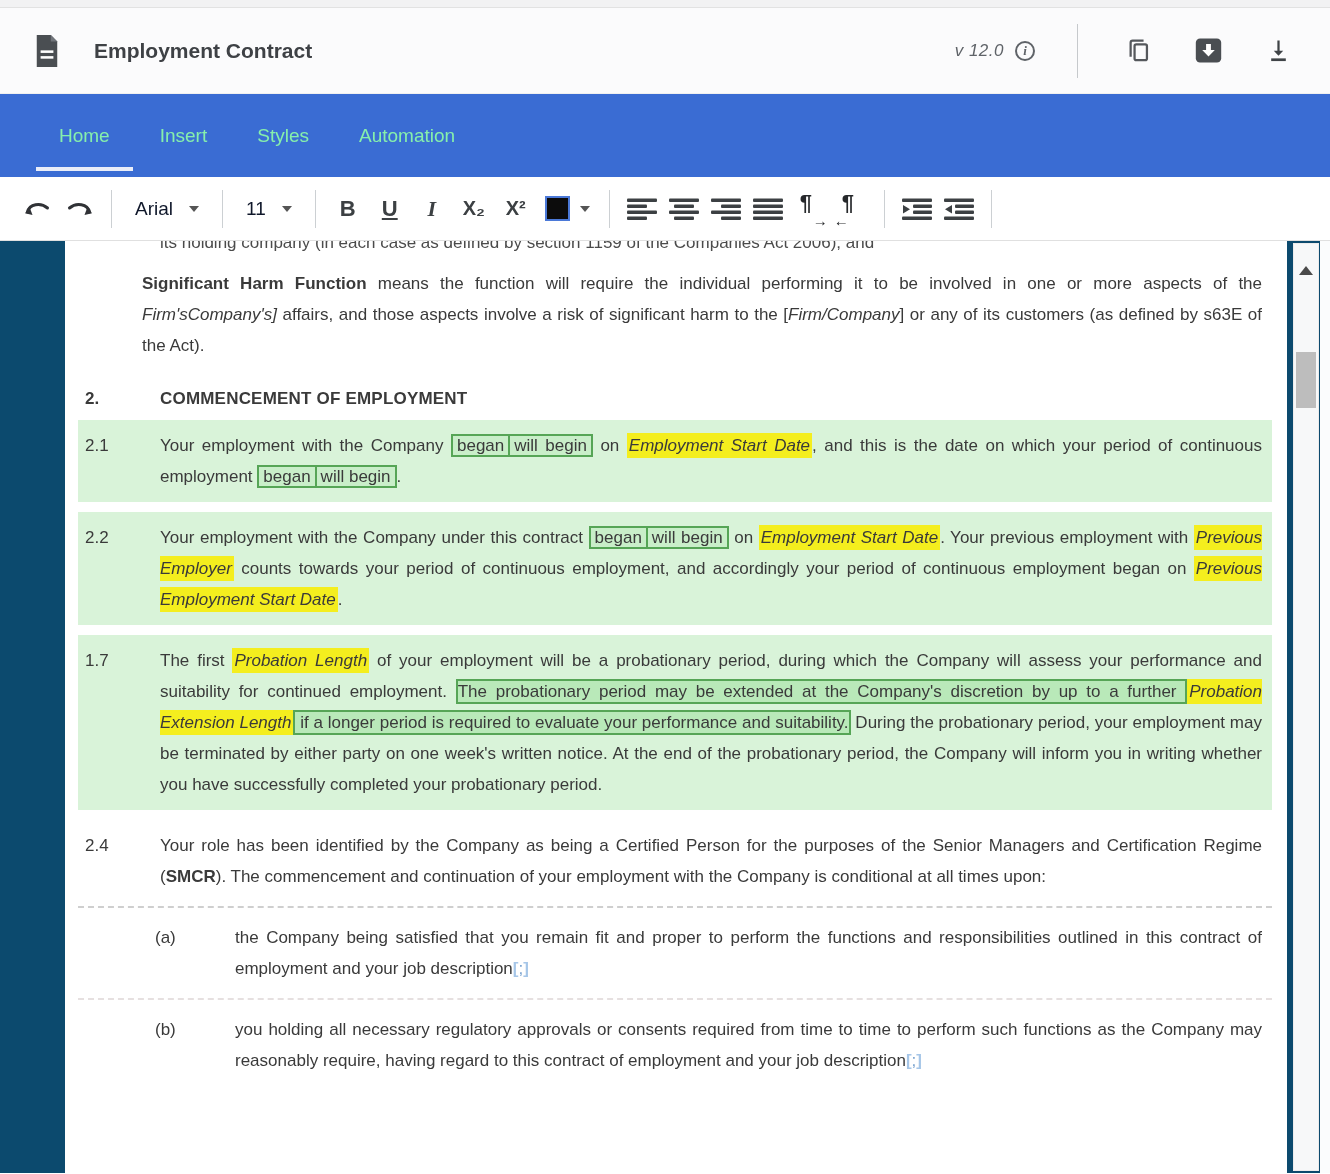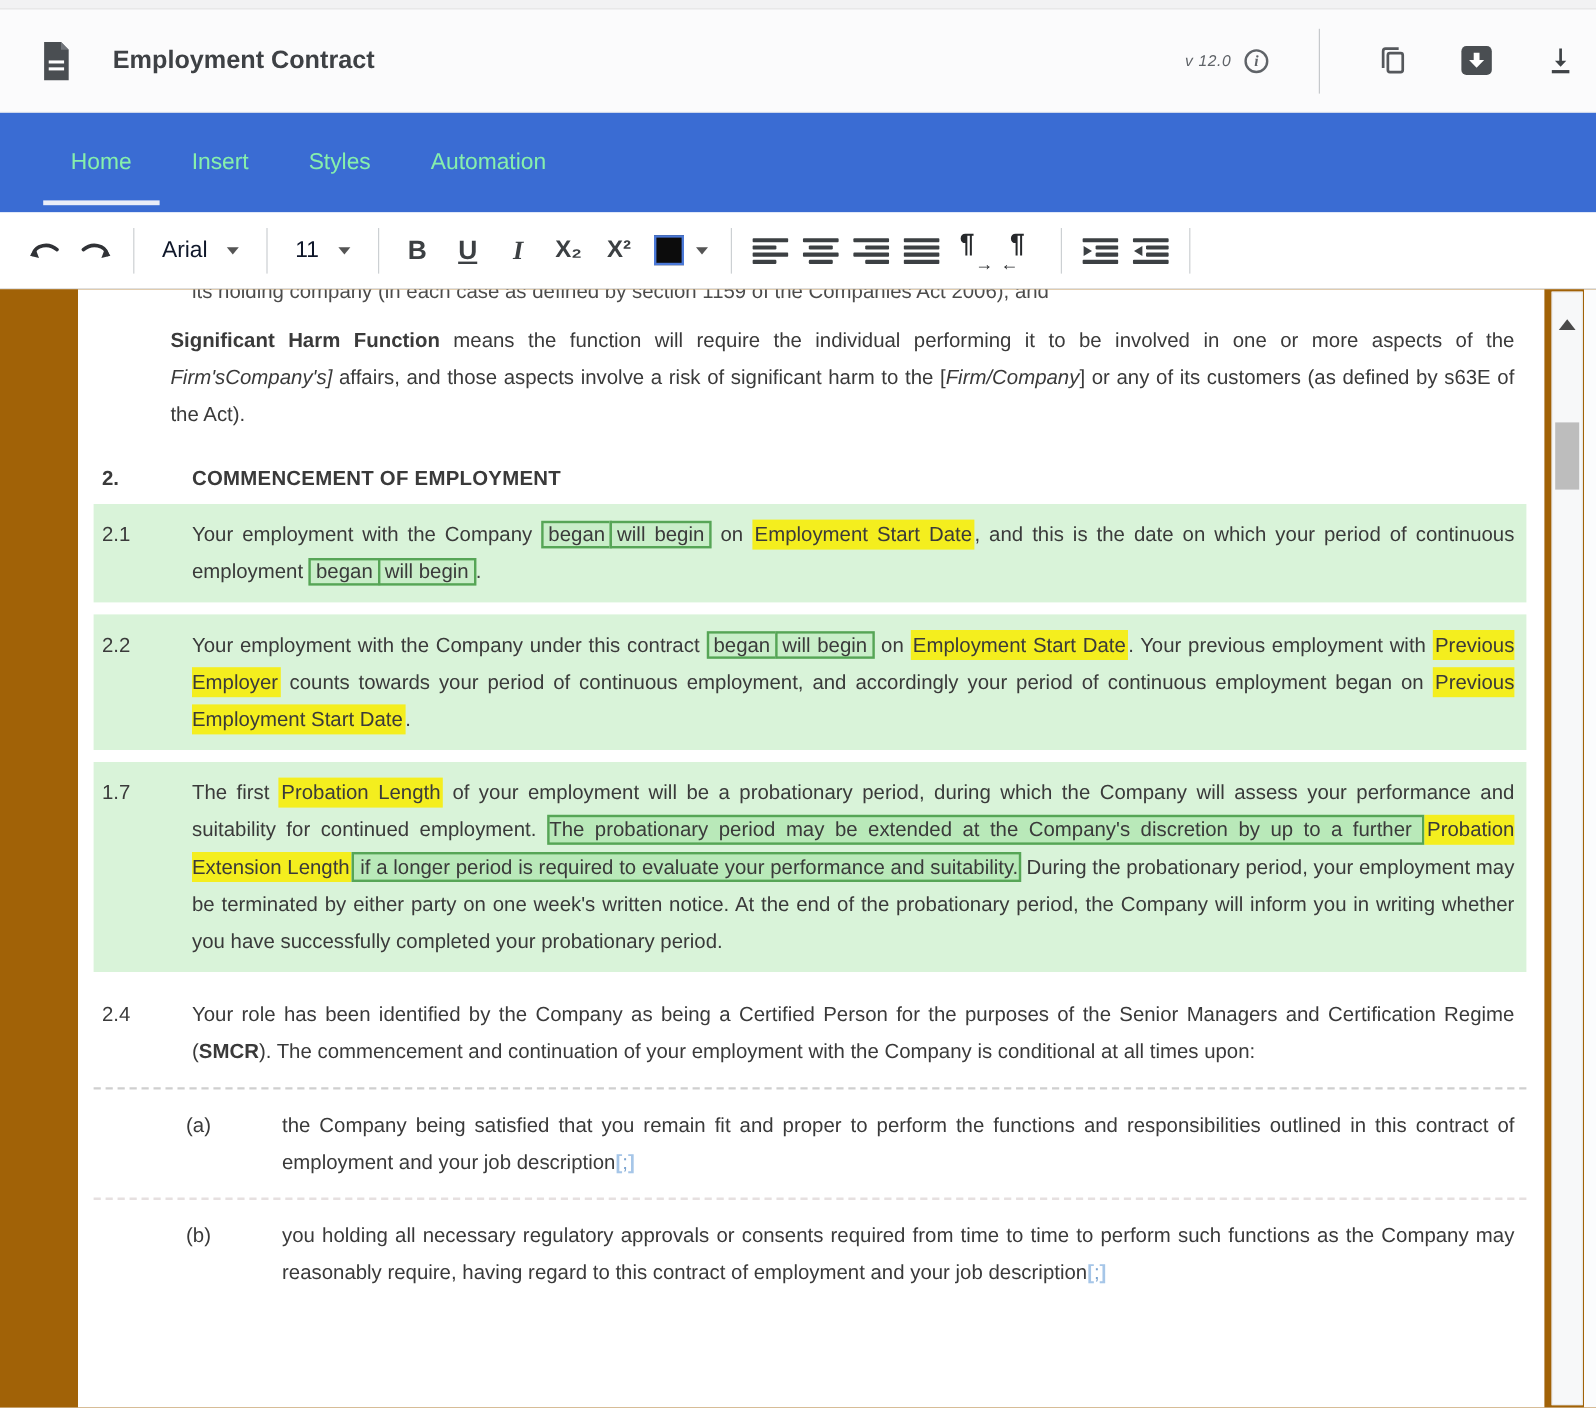--- a/index.html
+++ b/index.html
@@ -3,26 +3,26 @@
 <meta charset="utf-8">
 <style>
   * { margin:0; padding:0; box-sizing:border-box; }
   html,body { width:1330px; height:1174px; overflow:hidden; }
   body { font-family:"Liberation Sans",sans-serif; background:#fff; }
 
   
   .top-strip { height:8px; background:#f2f2f3; border-bottom:1px solid #e2e2e2; }
 
   
-  .titlebar { height:86px; background:#fbfbfc; display:flex; align-items:center; padding:0 2px 0 34px; border-bottom:1px solid #f0f0f0; }
+  .titlebar { height:86px; background:#fbfbfc; display:flex; align-items:center; padding:0 24px 0 34px; border-bottom:1px solid #f0f0f0; }
   .doc-icon { width:26px; height:32px; flex:0 0 auto; }
   .title { font-size:21px; color:#3e4145; margin-left:34px; white-space:nowrap; }
   .spacer { flex:1; }
   .version-wrap { display:flex; align-items:center; gap:11px; color:#5f6368; }
-  .version { font-style:italic; font-size:13px; letter-spacing:.5px; }
+  .version { font-style:italic; font-size:17px; letter-spacing:.5px; }
   .info-icon { width:20px; height:20px; border:2px solid #5f6368; border-radius:50%; display:grid; place-items:center; font-family:"Liberation Serif",serif; font-style:italic; font-size:13px; font-weight:700; color:#5f6368; cursor:pointer; }
   .v-divider { width:1px; height:54px; background:#c6c9cc; margin:0 38px 0 42px; }
   .hdr-btn { width:44px; height:44px; display:grid; place-items:center; margin-right:26px; cursor:pointer; }
   .hdr-btn:last-child { margin-right:6px; }
 
   
   .ribbon { height:83px; background:#3a6cd3; display:flex; align-items:stretch; padding-left:34px; }
   .tab { display:flex; align-items:center; padding:0 25px; color:#86efac; font-size:19px; position:relative; cursor:pointer; }
   .tab.active::after { content:""; position:absolute; left:2px; right:2px; bottom:6px; height:4px; background:#e9edf8; }
 
@@ -38,38 +38,38 @@
   .script { font-size:20px; font-weight:600; }
   .swatch-wrap { display:flex; align-items:center; gap:10px; padding:0 8px; cursor:pointer; }
   .swatch { width:25px; height:25px; background:#0c0c0c; border:2px solid #4b79d8; }
   .para-icon { position:relative; width:32px; height:32px; font-weight:600; }
   .para-icon .pilcrow { font-size:22px; position:absolute; top:-3px; left:6px; color:#26282b; }
   .para-icon .arr { position:absolute; bottom:-4px; font-size:15px; font-weight:700; color:#26282b; }
   .para-icon .arr.r { right:-2px; } .para-icon .arr.l { left:-2px; }
   svg.bars { fill:#3c4043; }
 
   
-  .doc-area { position:relative; height:932px; background:#a16207; overflow:hidden; }
+  .doc-area { position:relative; height:932px; background:#0c4a6e; overflow:hidden; }
   .page { position:absolute; left:65px; top:0; width:1222px; height:932px; background:#fff; overflow:hidden; font-size:17px; line-height:31px; color:#3a3a3a; }
   .block { display:flex; padding:10px 10px 10px 0; margin:0 15px 0 13px; }
   .bg-green { background:#d9f3d9; margin-bottom:10px; }
   .num { flex:0 0 82px; padding-left:7px; }
   .content { flex:1; text-align:justify; }
   .clipped { margin-top:-14px; padding:0 10px 0 0; }
   .clipped .content { text-align:left; margin-left:82px; color:#4b4b4b; }
   .body .content { margin-left:64px; }
   .heading { margin-top:6px; padding:6px 10px 6px 0; }
   .heading .num, .heading .content { font-weight:700; }
   .heading .content { text-align:left; letter-spacing:.2px; }
   .subclause .num { margin-left:77px; flex:0 0 80px; padding-left:0; }
   .dash, .dash-faint { border-top:2px dashed #cfcfcf; margin:4px 15px 4px 13px; height:0; }
   .dash-faint { border-top-color:#e6e0e0; }
   .b { font-weight:700; }
   .i { font-style:italic; }
-  .hl-yellow { background:#f4ee1e; padding:3px 2px; }
+  .hl-yellow { background:#f4ee1e; padding:3px 2px;font-style:italic; }
   .opt-box { background:#c9eec9; border:2px solid #56a556; padding:0 4px; }
   .opt-box + .opt-box { margin-left:-2px; }
   .hl-green { background:#b9e9b9; border:2px solid #56a556; padding:1px 0;
               box-decoration-break:clone; -webkit-box-decoration-break:clone; }
   .bracket { color:#a6c6e8; font-weight:700; }
   .bracket-inner { color:#7aa3cf; }
 
   
   .scrollbar { position:absolute; right:11px; top:2px; width:26px; height:928px; background:#f7f8f9; border:1px solid #ececec; }
   .scroll-up { width:0; height:0; border-left:7px solid transparent; border-right:7px solid transparent; border-bottom:9px solid #4a4a4a; margin:22px auto 0; cursor:pointer; }

